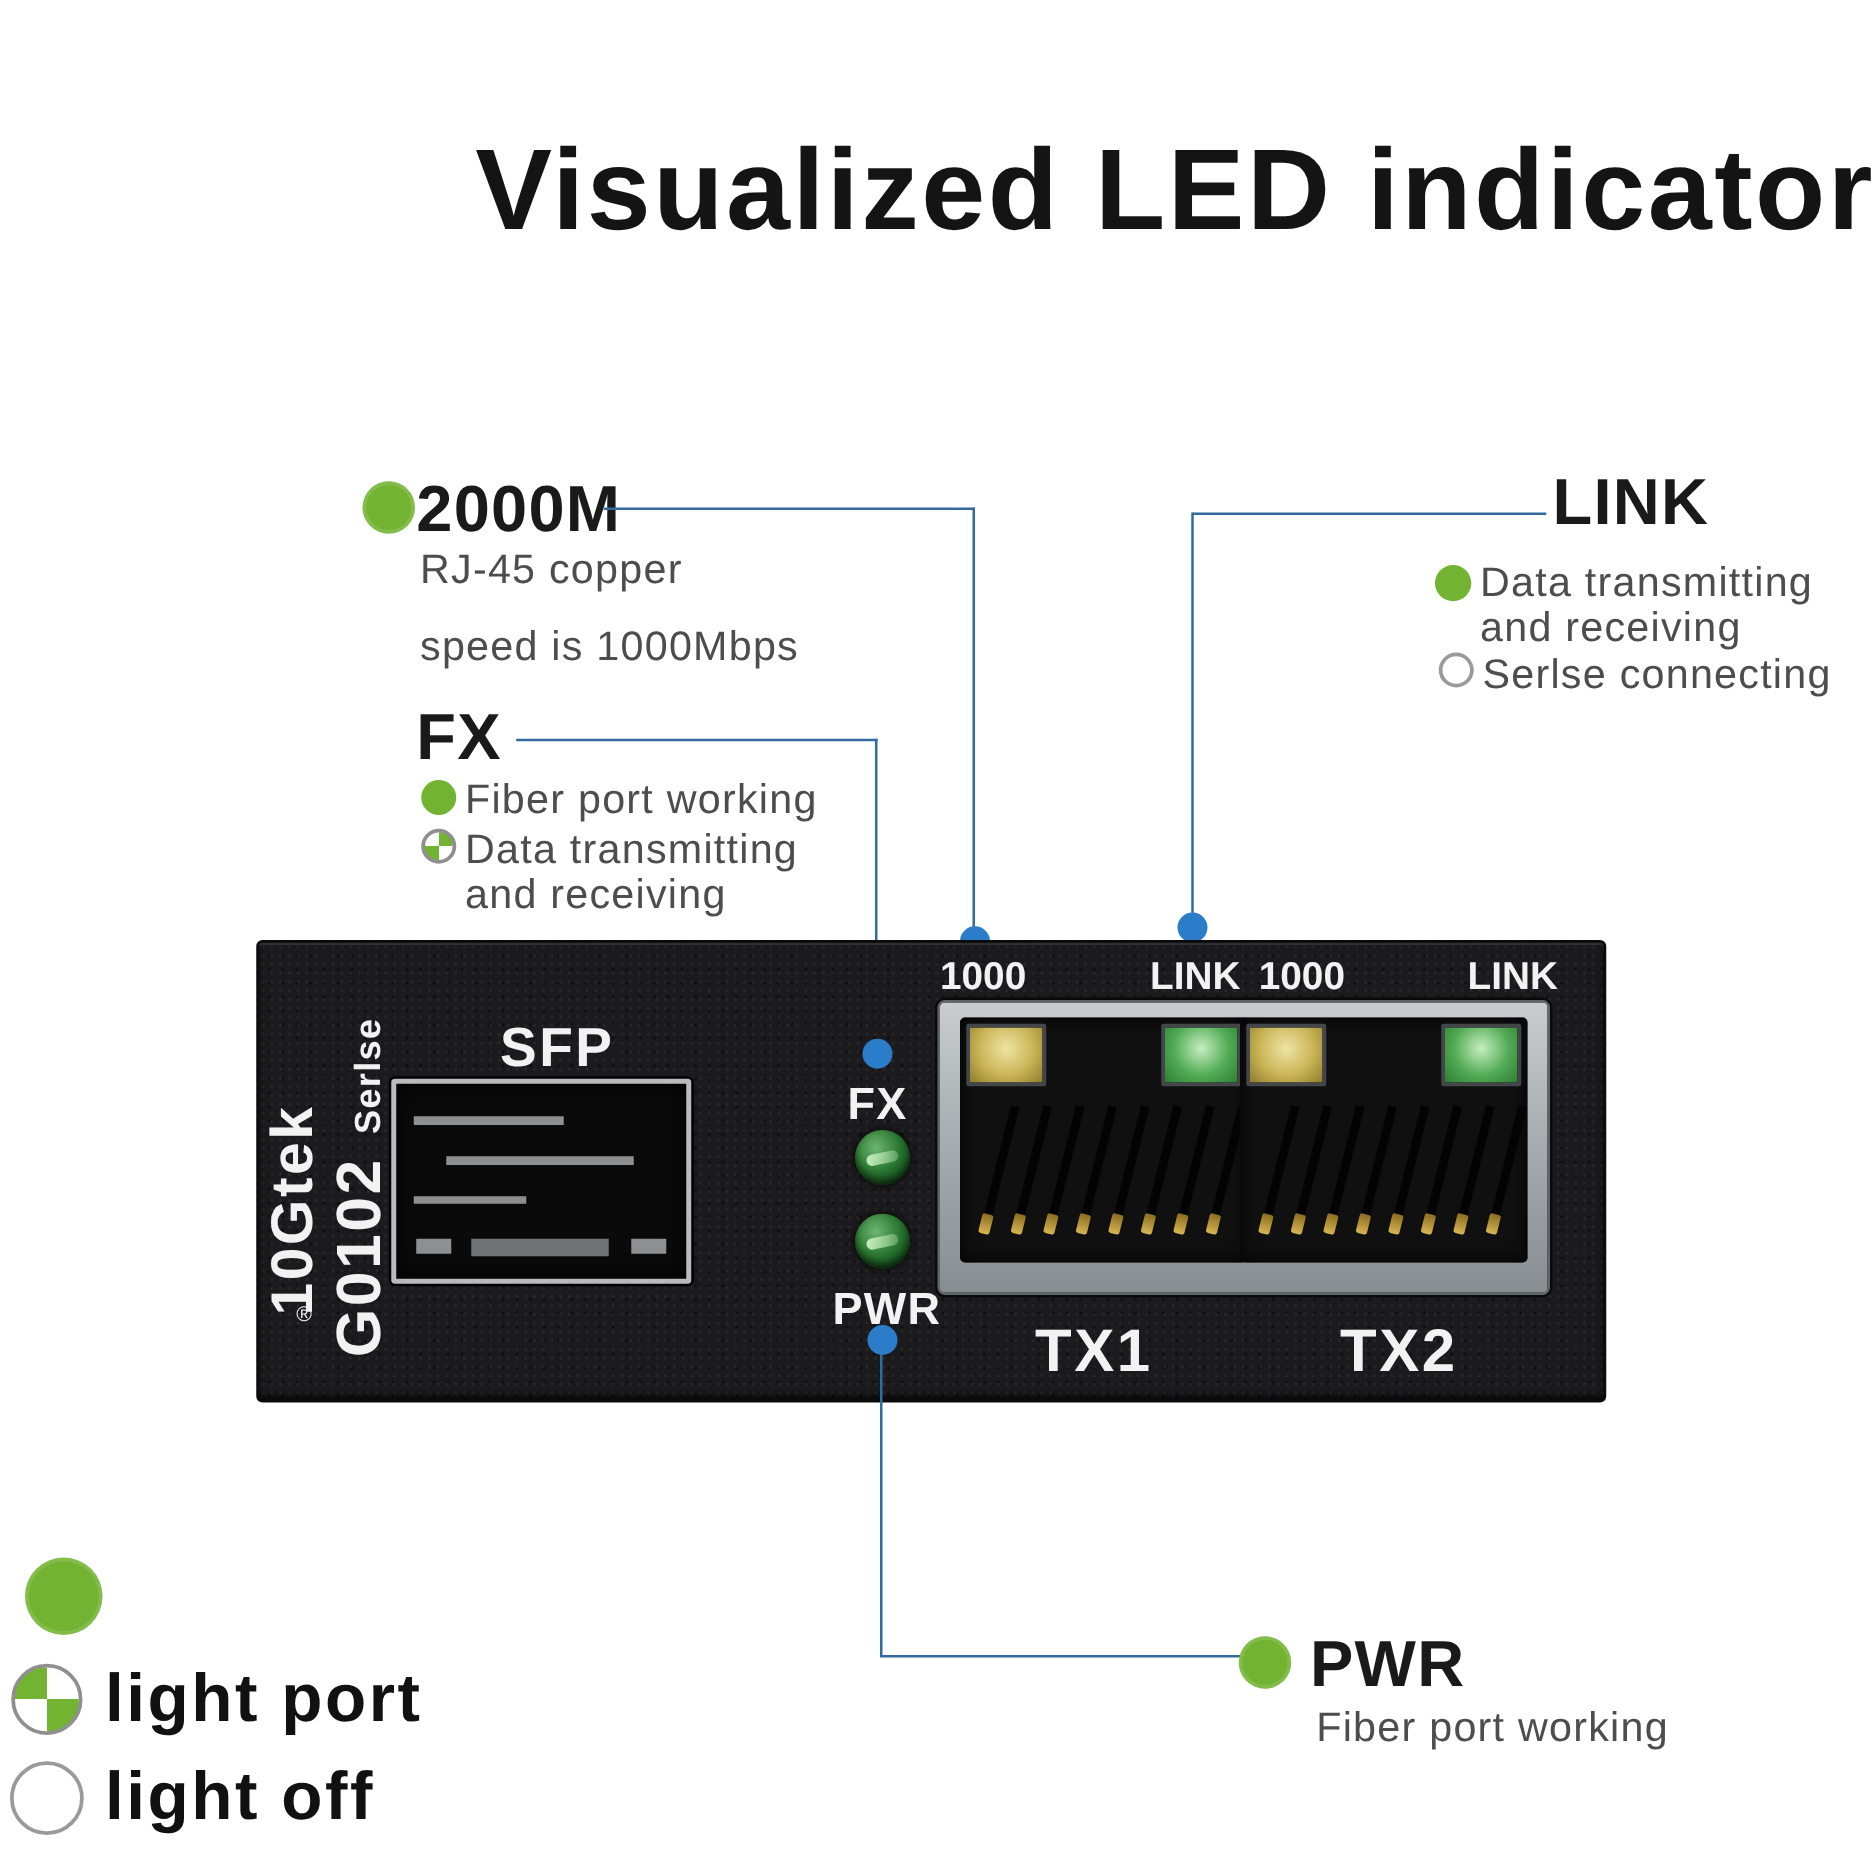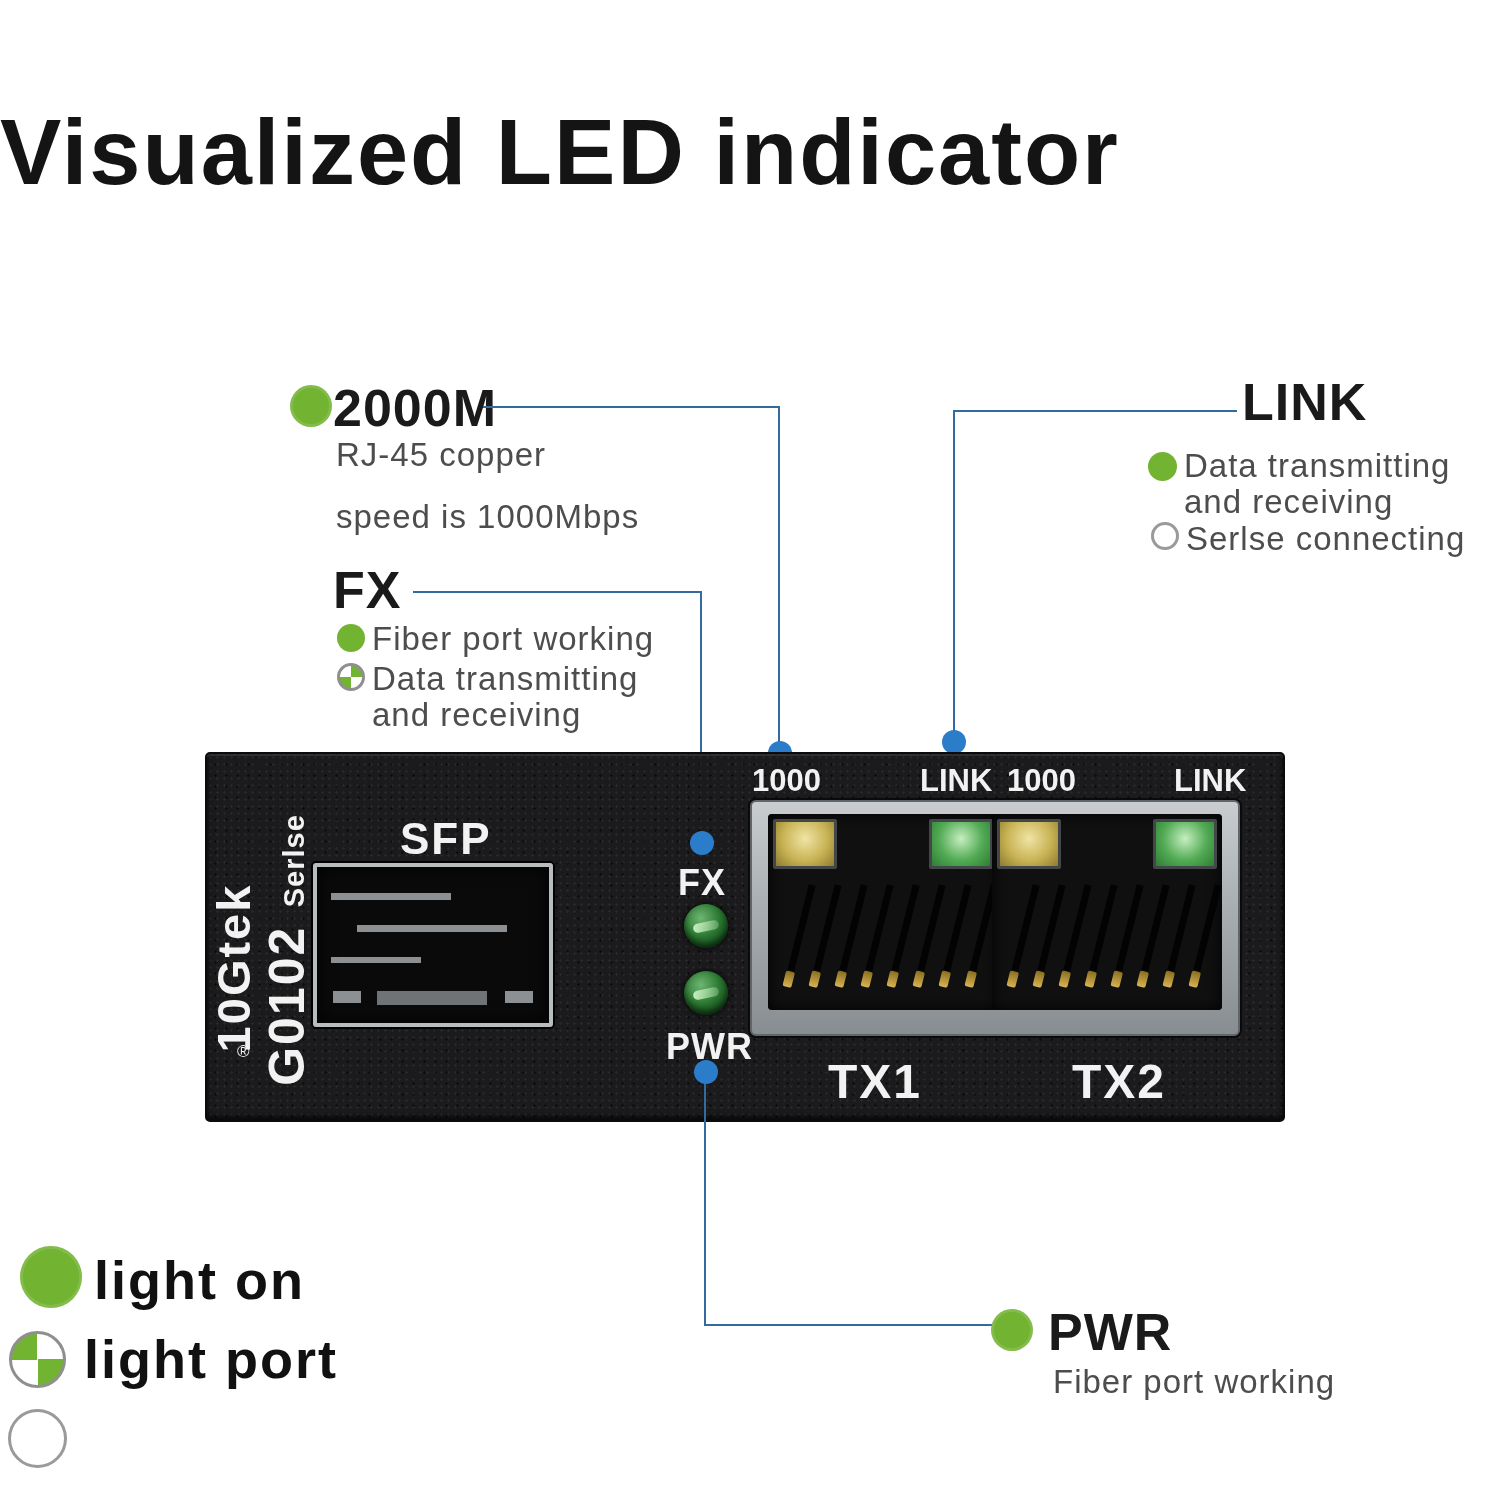--- a/index.html
+++ b/index.html
@@ -3,21 +3,21 @@
 <meta charset="utf-8">
 <style>
   html,body{margin:0;padding:0;background:#ffffff;}
   #canvas{
     position:relative;width:1500px;height:1500px;background:#ffffff;
     font-family:"Liberation Sans", sans-serif;overflow:hidden;
   }
   .abs{position:absolute;}
   
   .page-title{
-    left:0;top:100px;width:1500px;text-align:left;
+    left:0;top:100px;width:1500px;text-align:right;
     font-size:92px;font-weight:bold;color:#141414;letter-spacing:2px;
   }
   .callout-label{font-size:52px;font-weight:bold;color:#1a1a1a;letter-spacing:1px;}
   .callout-desc{font-size:33px;color:#4d4d4d;letter-spacing:1px;line-height:36px;}
   .legend-label{font-size:54px;font-weight:bold;color:#111;letter-spacing:2px;}
   
   .dot-green{background:#72b332;border-radius:50%;}
   .dot-green.big{box-shadow:inset 0 0 0 3px rgba(255,255,255,0.12);}
   .circle-off{background:#fff;border:3px solid #9a9a9a;border-radius:50%;box-sizing:border-box;}
   .circle-flash{
@@ -180,20 +180,20 @@
   <div class="abs dev-text" style="left:1072px;top:1054px;font-size:48px;letter-spacing:2px;">TX2</div>
 
   <div class="abs cdot" style="left:694px;top:1060px;z-index:5;"></div>
   <div class="abs cline" style="left:704px;top:1082px;width:2px;height:243px;z-index:4;"></div>
   <div class="abs cline" style="left:704px;top:1324px;width:292px;height:2px;"></div>
   <div class="abs dot-green big" style="left:991px;top:1309px;width:42px;height:42px;"></div>
   <div class="abs callout-label" style="left:1048px;top:1302px;">PWR</div>
   <div class="abs callout-desc" style="left:1053px;top:1364px;">Fiber port working</div>
 
   <div class="abs dot-green big" style="left:20px;top:1246px;width:62px;height:62px;"></div>
-  <div class="abs legend-label" style="left:94px;top:1249px;">light on</div>
 
   <div class="abs circle-flash" style="left:9px;top:1331px;width:57px;height:57px;"></div>
   <div class="abs legend-label" style="left:84px;top:1328px;">light port</div>
 
   <div class="abs circle-off" style="left:8px;top:1409px;width:59px;height:59px;"></div>
+  <div class="abs legend-label" style="left:84px;top:1406px;">light off</div>
 
 </div>
 
 </body></html>

